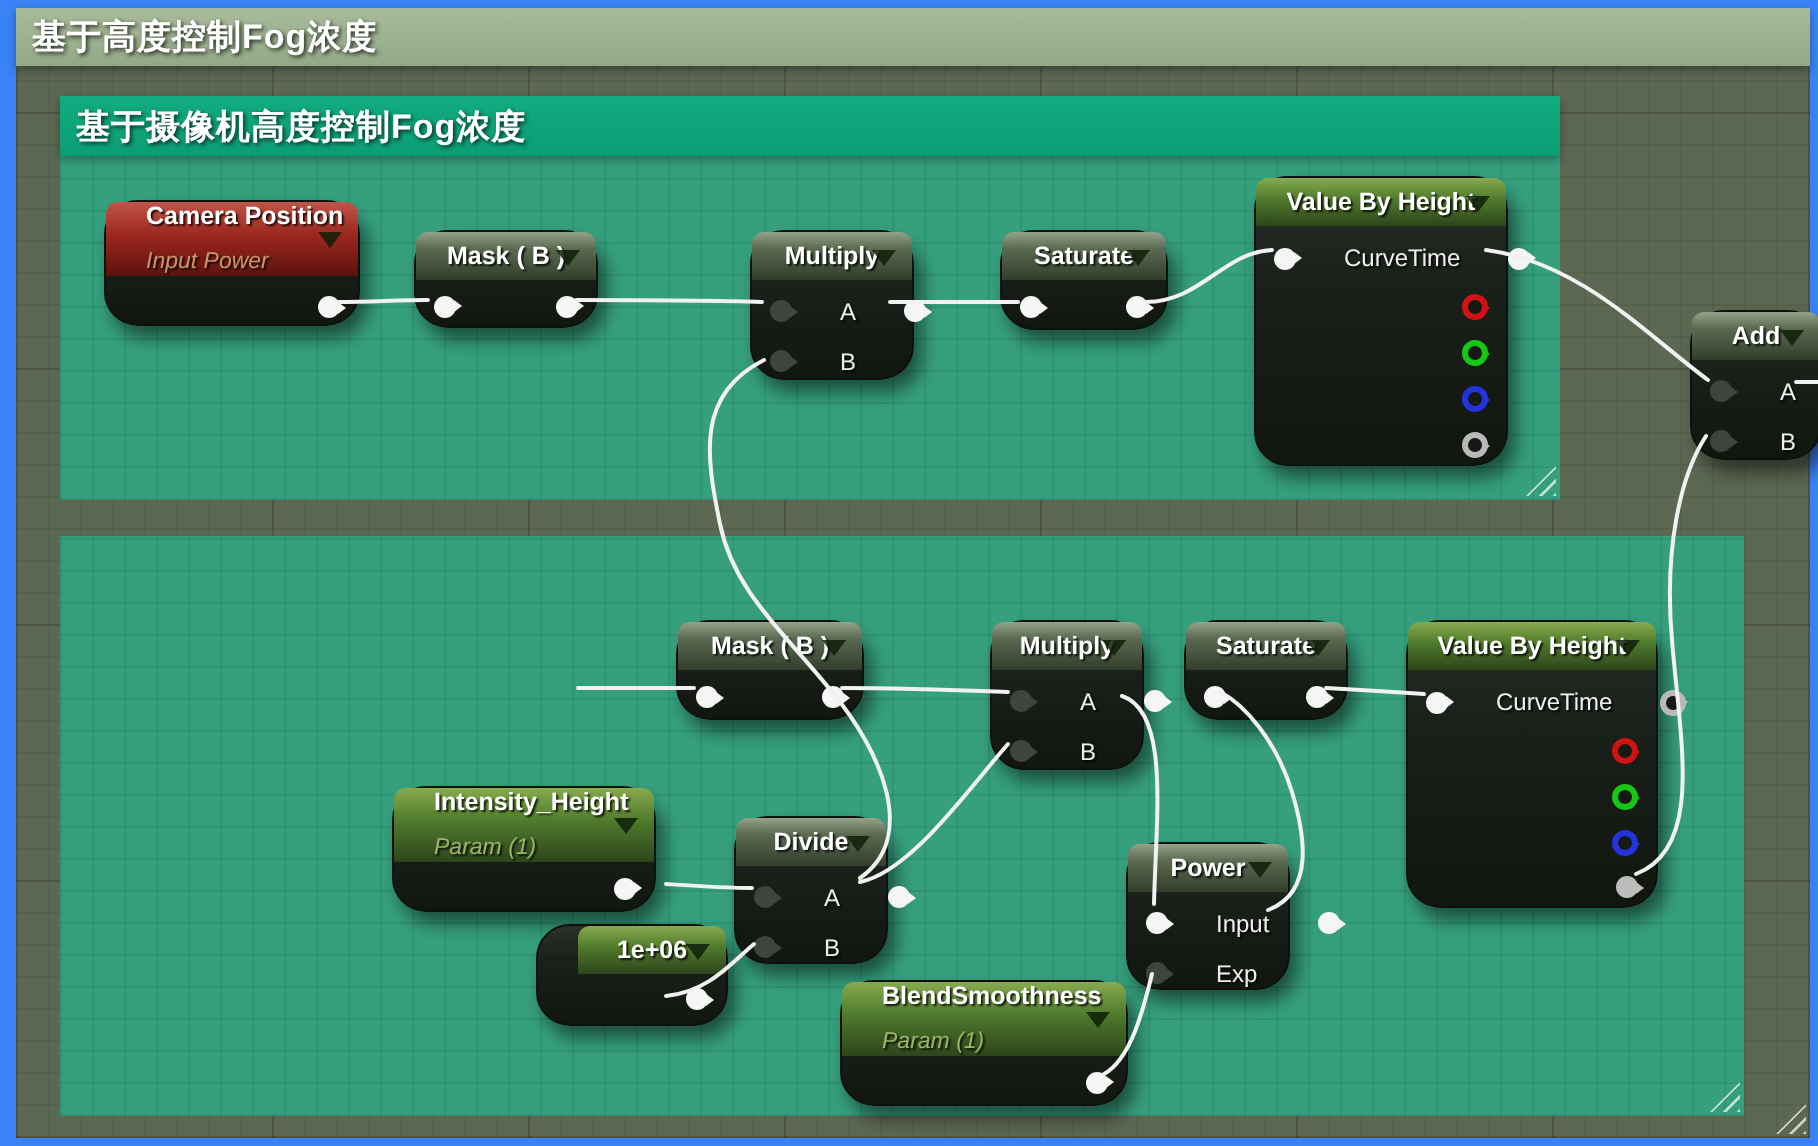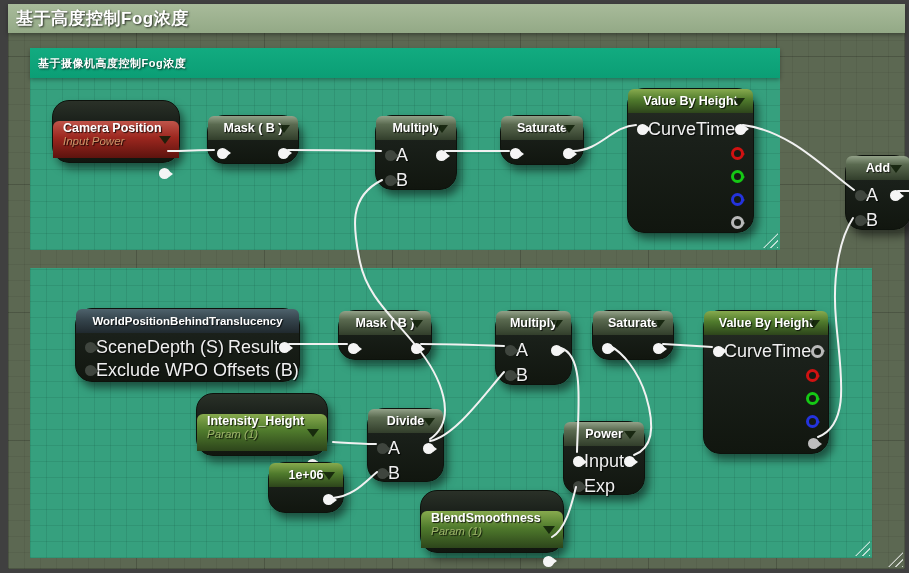--- a/index.html
+++ b/index.html
@@ -1,16 +1,16 @@
 <!DOCTYPE html>
 <html><head>
 <meta charset="utf-8">
 <style>
   html,body{margin:0;padding:0;background:#222;}
-  #stage{position:relative;width:909px;height:573px;overflow:hidden;background:#404040;
+  #stage{position:relative;width:909px;height:573px;overflow:hidden;background:#3b82f6;
          font-family:"Liberation Sans",sans-serif;}
   
   .root-comment{position:absolute;left:8px;top:4px;width:897px;height:565px;
     background:
       repeating-linear-gradient(0deg,rgba(0,0,0,.13) 0 1px,transparent 1px 128px),
       repeating-linear-gradient(90deg,rgba(0,0,0,.13) 0 1px,transparent 1px 128px),
       repeating-linear-gradient(0deg,rgba(0,0,0,.06) 0 1px,transparent 1px 16px),
       repeating-linear-gradient(90deg,rgba(0,0,0,.06) 0 1px,transparent 1px 16px),
       #5c6852;}
   .root-bar{position:absolute;left:0;top:0;width:100%;height:29px;
@@ -20,49 +20,49 @@
     text-shadow:1px 1px 2px rgba(0,0,0,.75);letter-spacing:.5px;white-space:nowrap;}
   
   .comment{position:absolute;
     background:
       repeating-linear-gradient(0deg,rgba(0,40,30,.10) 0 1px,transparent 1px 16px),
       repeating-linear-gradient(90deg,rgba(0,40,30,.10) 0 1px,transparent 1px 16px),
       #36a07e;}
   .comment .cbar{position:absolute;left:0;top:0;width:100%;height:30px;
     background:linear-gradient(180deg,#12ab80,#0b9e75);box-shadow:0 2px 4px rgba(0,0,0,.3);
     display:flex;align-items:center;}
-  .comment .ctitle{font-size:11px;font-weight:bold;color:#fff;padding-left:8px;
+  .comment .ctitle{font-size:17px;font-weight:bold;color:#fff;padding-left:8px;
     text-shadow:1px 1px 2px rgba(0,0,0,.7);letter-spacing:.5px;white-space:nowrap;text-align:center;}
   #comment-camera{left:30px;top:48px;width:750px;height:202px;}
   #comment-world{left:30px;top:268px;width:842px;height:290px;}
   .rhandle{position:absolute;right:2px;bottom:2px;width:15px;height:15px;opacity:.85;
     background:repeating-linear-gradient(135deg,rgba(255,255,255,.8) 0 1.5px,transparent 1.5px 5px);
     clip-path:polygon(100% 0,100% 100%,0 100%);}
   
   .node{position:absolute;background:linear-gradient(180deg,#2a3128 0%,#1a201a 35%,#11160f 100%);
     border-radius:17px;border:1px solid #0d120c;box-shadow:4px 6px 9px rgba(0,0,0,.5);z-index:2;}
   .hdr{position:relative;height:24px;border-radius:6px 6px 0 0;display:flex;align-items:center;
     justify-content:center;color:#fff;font-size:12.5px;font-weight:bold;
     text-shadow:1px 1px 1px rgba(0,0,0,.8);white-space:nowrap;}
-  .hdr2{height:37px;flex-direction:column;align-items:flex-start;justify-content:flex-start;
-    padding-left:10px;box-sizing:border-box;margin-top:20px;}
+  .hdr2{height:37px;flex-direction:column;align-items:flex-start;justify-content:space-between;
+    padding-left:20px;box-sizing:border-box;}
   .hdr2 .sub{font-size:11.5px;font-weight:normal;font-style:italic;line-height:13px;}
   .hdr-generic{background:linear-gradient(180deg,#93a289 0%,#5a6a50 35%,#323e2b 100%);}
   .hdr-green{background:linear-gradient(180deg,#87aa4e 0%,#4f7a2c 45%,#2d451b 100%);}
   .hdr-green .sub{color:#9db36a;}
   .hdr-red{background:linear-gradient(180deg,#c0554a 0%,#9c271f 45%,#5d130e 100%);}
   .hdr-red .sub{color:#c9956a;}
   .hdr-slate{background:linear-gradient(180deg,#4e626c 0%,#35444c 45%,#20292e 100%);font-size:11.5px;}
   .dd{position:absolute;right:8px;top:50%;margin-top:-3px;width:0;height:0;
     border-left:6px solid transparent;border-right:6px solid transparent;
     border-top:8px solid rgba(15,30,8,.85);}
   .hdr2 .dd{margin-top:-4px;}
   .body{padding-top:3px;padding-bottom:4px;}
-  .prow{display:flex;align-items:center;height:25px;padding:0 9px;gap:0;
-    color:#efefef;font-size:18px;white-space:nowrap;}
+  .prow{display:flex;align-items:center;height:25px;padding:0 9px;gap:24px;
+    color:#efefef;font-size:12px;white-space:nowrap;}
   .prow .plabel{text-shadow:1px 1px 1px rgba(0,0,0,.8);}
   .prow .out{margin-left:auto;}
   .pin{width:11px;height:11px;border-radius:50%;position:relative;flex:0 0 auto;}
   .pin::after{content:"";position:absolute;left:10px;top:2.5px;width:0;height:0;
     border-top:3px solid transparent;border-bottom:3px solid transparent;border-left:4px solid;}
   .pin.white{background:#f5f5f5;}.pin.white::after{border-left-color:#f5f5f5;}
   .pin.dark{background:#3f453e;}.pin.dark::after{border-left-color:#3f453e;}
   .pin.red{background:#151a14;border:3px solid #d01212;width:7px;height:7px;}.pin.red::after{border-left-color:#d01212;left:7px;top:.5px;}
   .pin.green{background:#151a14;border:3px solid #15c815;width:7px;height:7px;}.pin.green::after{border-left-color:#15c815;left:7px;top:.5px;}
   .pin.blue{background:#151a14;border:3px solid #2433dd;width:7px;height:7px;}.pin.blue::after{border-left-color:#2433dd;left:7px;top:.5px;}
@@ -189,37 +189,20 @@
         <span class="plabel">A</span>
         <span class="pin white out"></span>
         </div>
       <div class="prow">
           <span class="pin dark"></span>
         <span class="plabel">B</span>
         </div>
     </div>
   </div>
 
-  <div class="node" style="left:75px;top:308px;width:223px;height:72px;">
-    <div class="hdr hdr-slate">
-        <span>WorldPositionBehindTranslucency</span>
-      </div>
-    <div class="body">
-      <div class="prow" style="height:23px;">
-          <span class="pin dark"></span>
-        <span class="plabel">SceneDepth (S)</span>
-        <span class="plabel out">Result</span>
-        <span class="pin white"></span>
-        </div>
-      <div class="prow" style="height:23px;">
-          <span class="pin dark"></span>
-        <span class="plabel">Exclude WPO Offsets (B)</span>
-        </div>
-    </div>
-  </div>
 
   <div class="node" style="left:338px;top:310px;width:92px;height:48px;">
     <div class="hdr hdr-generic">
         <span>Mask ( B )</span>
       <span class="dd"></span>
       </div>
     <div class="body">
         <div class="prow" style="height:21px;">
       <span class="pin white"></span>
       <span class="pin white out"></span>
@@ -308,21 +291,21 @@
         <span class="plabel">A</span>
         <span class="pin white out"></span>
         </div>
       <div class="prow">
           <span class="pin dark"></span>
         <span class="plabel">B</span>
         </div>
     </div>
   </div>
 
-  <div class="node" style="left:268px;top:462px;width:74px;height:49px;">
+  <div class="node" style="left:268px;top:462px;width:74px;height:49px;padding-left:20px;">
     <div class="hdr hdr-green">
         <span>1e+06</span>
       <span class="dd"></span>
       </div>
     <div class="body">
         <div class="prow" style="height:19px;">
           <span class="pin white out"></span>
         </div>
       </div>
   </div>

